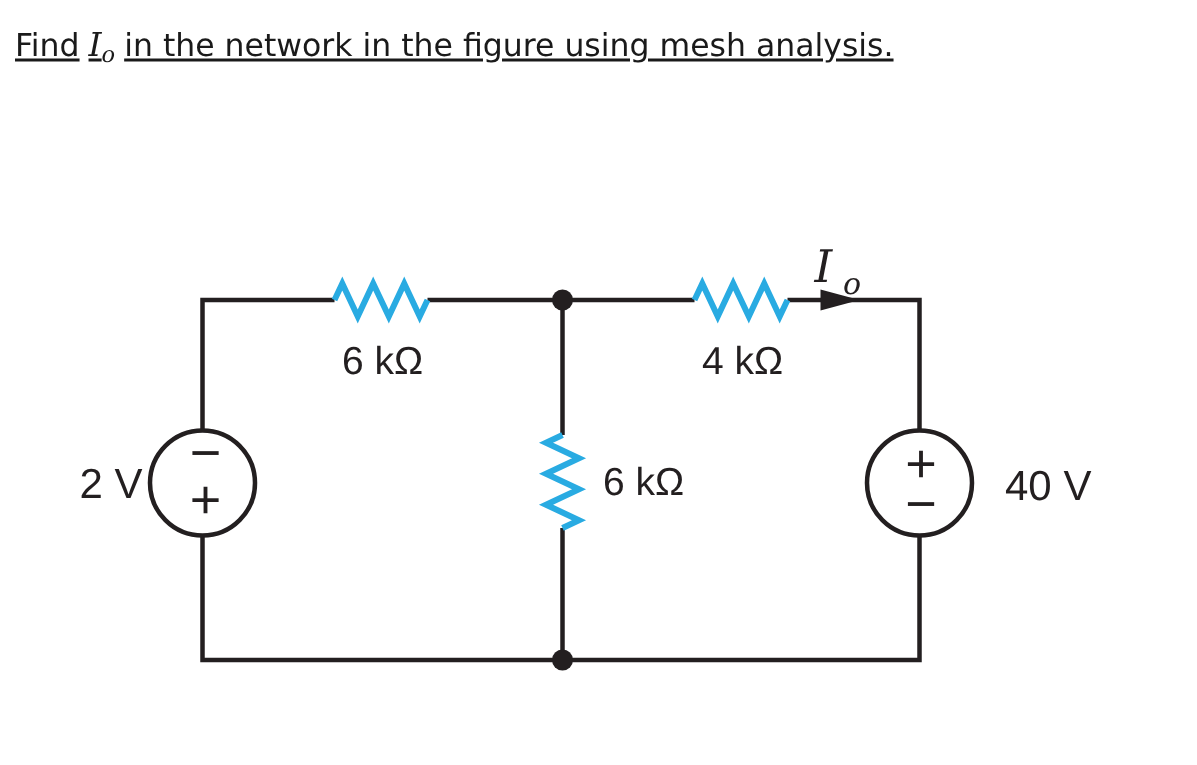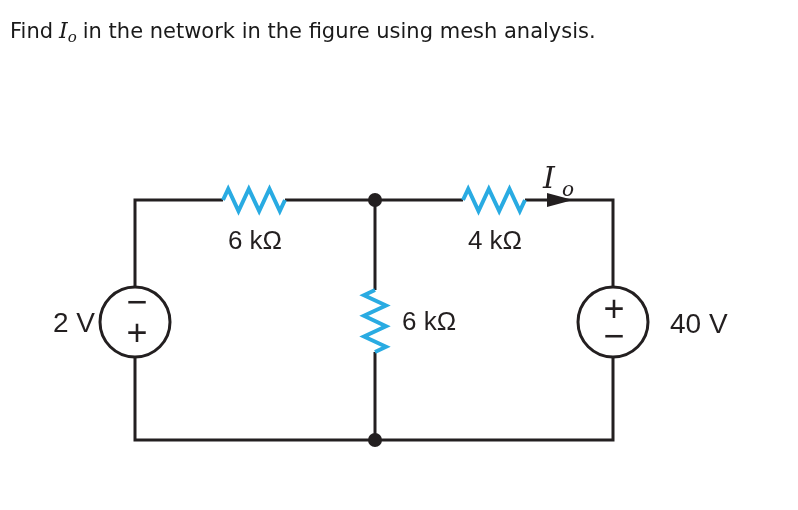--- a/index.html
+++ b/index.html
@@ -12,20 +12,21 @@
     overflow: hidden;
   }
   .title {
     position: absolute;
     left: 10px;
     top: 18px;
     font-size: 21px;
     color: #1a1a1a;
     white-space: nowrap;
     font-family: "DejaVu Sans", sans-serif;
+    text-decoration: underline;
   }
   .title .sym {
     font-family: "DejaVu Serif", serif;
     font-style: italic;
     font-size: 22px;
     margin-left: 6px;
   }
   .title .sub {
     font-family: "DejaVu Serif", serif;
     font-style: italic;

